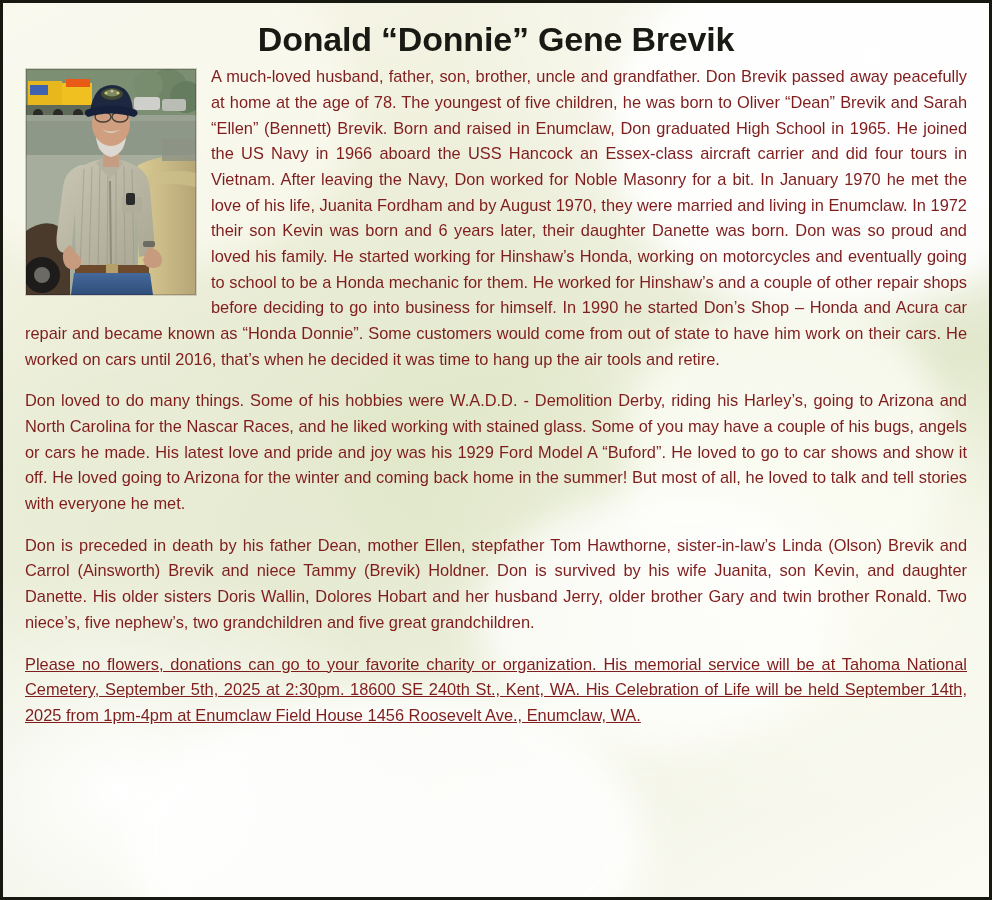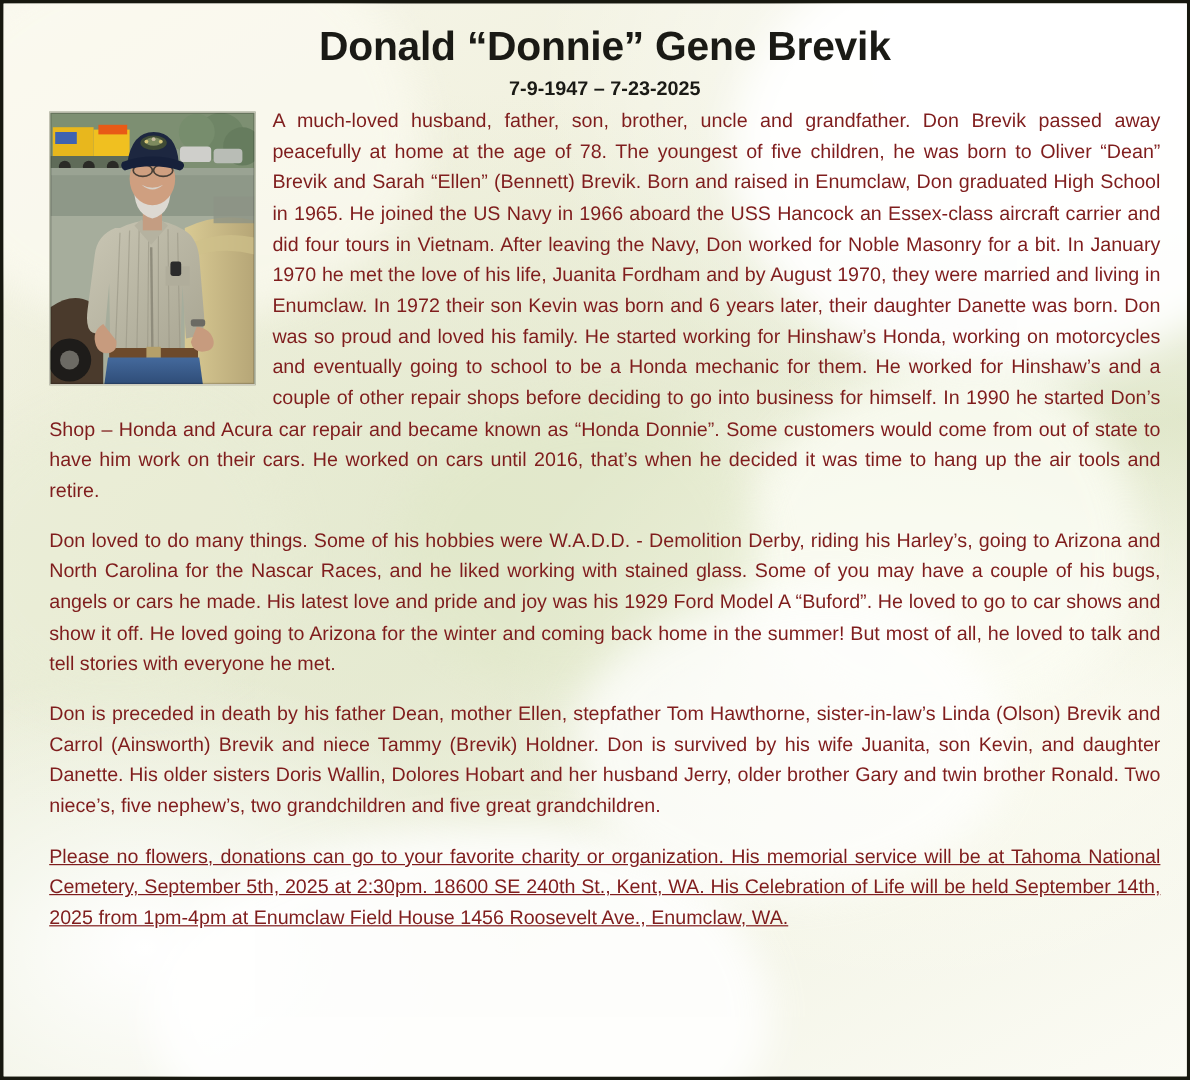--- a/index.html
+++ b/index.html
@@ -12,21 +12,20 @@
   }
 
   #memorial-card {
     position: relative;
     width: 992px;
     height: 900px;
     box-sizing: border-box;
     border: 3px solid #17180f;
     overflow: hidden;
     background-color: #f4f3e6;
-    padding-left: 16px;
   }
 
   
   .bg-layer {
     position: absolute;
     inset: 0;
     pointer-events: none;
   }
   .bg-base {
     background:
@@ -115,21 +114,20 @@
     <div class="bg-petal petal-c"></div>
     <div class="bg-petal petal-d"></div>
     <div class="bg-petal petal-e"></div>
     <div class="bg-petal petal-f"></div>
     <div class="bg-petal petal-g"></div>
   </div>
 
   <div class="content">
 
     <h1 class="title">Donald “Donnie” Gene Brevik</h1>
-    <div class="dates">7-9-1947 – 7-23-2025</div>
 
     <div class="clearfix">
 
       <div class="photo">
         <svg viewBox="0 0 170 226" preserveAspectRatio="xMidYMid slice">
           <defs>
             <linearGradient id="sky" x1="0" y1="0" x2="0" y2="1">
               <stop offset="0" stop-color="#b9c7b0"></stop>
                 <stop offset="1" stop-color="#8d9d82"></stop>
             </linearGradient>

